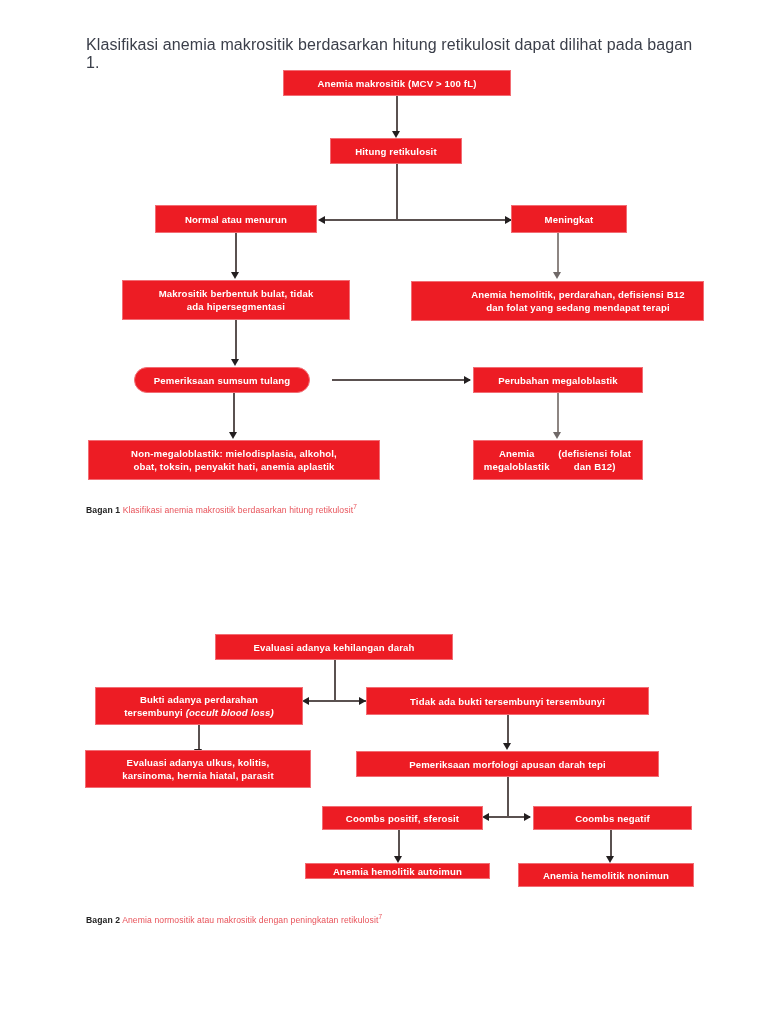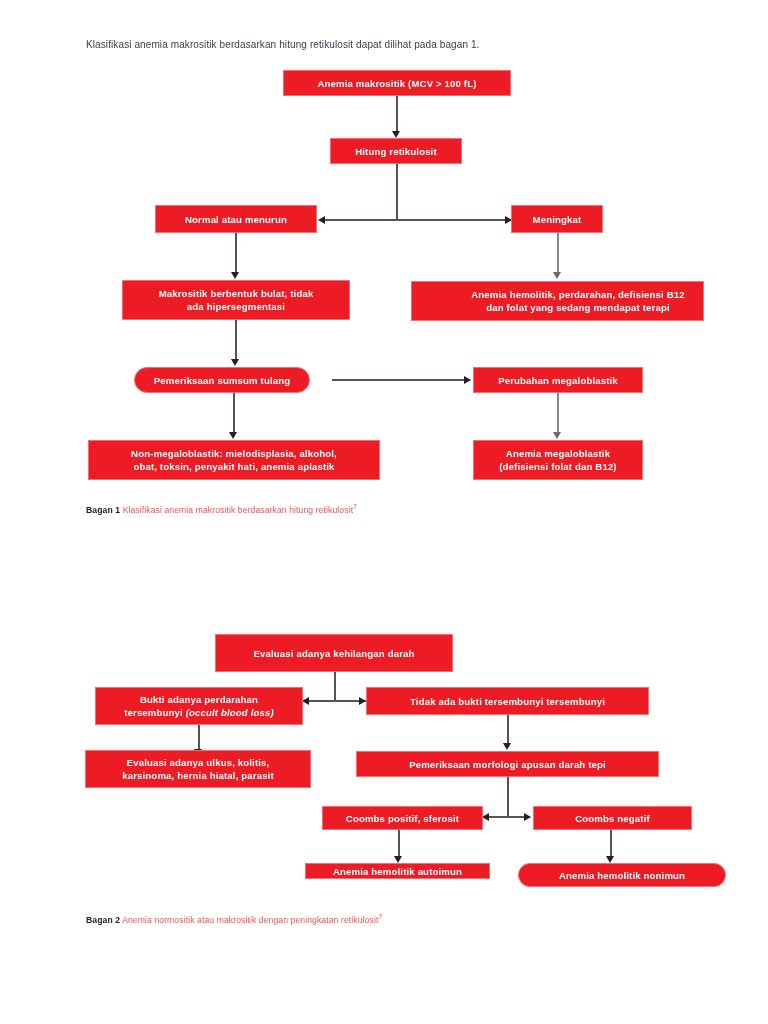--- a/index.html
+++ b/index.html
@@ -17,21 +17,21 @@
   .page {
     position: absolute;
     inset: 0;
     width: 768px;
     height: 1024px;
   }
 
   
   .para {
     position: absolute;
-    font-size: 10px;
+    font-size: 16px;
     line-height: 18px;
     color: #3b3f4a;
     letter-spacing: .1px;
   }
   #intro-1 { left: 86px; top: 36px; width: 620px; }
   #intro-2 { left: 86px; top: 574px; width: 600px; }
 
   
   .caption {
     position: absolute;
@@ -129,21 +129,21 @@
     <div class="box" style="left:330px; top:138px; width:132px; height:26px;">Hitung retikulosit</div>
 
     <div class="vline" style="left:396px; top:164px; height:56px;"></div>
 
     <div class="hline" style="left:322px; top:219px; width:190px;"></div>
     <div class="arrow-left" style="left:318px; top:215.5px;"></div>
     <div class="arrow-right" style="left:505px; top:215.5px;"></div>
 
     <div class="box" style="left:155px; top:205px; width:162px; height:28px;">Normal atau menurun</div>
 
-    <div class="box" style="left:511px; top:205px; width:92px; height:28px;">Meningkat</div>
+    <div class="box" style="left:511px; top:205px; width:116px; height:28px;">Meningkat</div>
 
     <div class="vline" style="left:235px; top:233px; height:42px;"></div>
     <div class="arrow-down" style="left:230.5px; top:272px;"></div>
 
     <div class="box" style="left:122px; top:280px; width:228px; height:40px; flex-direction:column;">
       <span>Makrositik berbentuk bulat, tidak</span>
       <span>ada hipersegmentasi</span>
     </div>
 
     <div class="vline grey" style="left:557px; top:233px; height:42px;"></div>
@@ -168,35 +168,35 @@
     <div class="arrow-down" style="left:228.5px; top:432px;"></div>
 
     <div class="box" style="left:88px; top:440px; width:292px; height:40px; flex-direction:column;">
       <span>Non-megaloblastik: mielodisplasia, alkohol,</span>
       <span>obat, toksin, penyakit hati, anemia aplastik</span>
     </div>
 
     <div class="vline grey" style="left:557px; top:393px; height:42px;"></div>
     <div class="arrow-down grey" style="left:552.5px; top:432px;"></div>
 
-    <div class="box" style="left:473px; top:440px; width:170px; height:40px; flex-direction:column;">
+    <div class="box" style="left:473px; top:440px; width:170px; height:40px; flex-direction:row;">
       <span>Anemia megaloblastik</span>
       <span>(defisiensi folat dan B12)</span>
     </div>
 
     <div class="caption" id="caption-1">
       <span class="cap-label">Bagan 1</span>
       <span class="cap-text">Klasifikasi anemia makrositik berdasarkan hitung retikulosit</span><span class="cap-sup">7</span>
     </div>
   </div>
 
 
   <div>
 
-    <div class="box" style="left:215px; top:634px; width:238px; height:38px;">Evaluasi adanya kehilangan darah</div>
+    <div class="box" style="left:215px; top:634px; width:238px; height:26px;">Evaluasi adanya kehilangan darah</div>
 
     <div class="vline" style="left:334px; top:660px; height:41px;"></div>
     <div class="hline" style="left:306px; top:700px; width:60px;"></div>
     <div class="arrow-left" style="left:302px; top:696.5px;"></div>
     <div class="arrow-right" style="left:359px; top:696.5px;"></div>
 
     <div class="box" style="left:95px; top:687px; width:208px; height:38px; flex-direction:column;">
       <span>Bukti adanya perdarahan</span>
       <span><span>tersembunyi </span><span class="ital">(occult blood loss)</span></span>
     </div>
@@ -226,21 +226,21 @@
     <div class="box" style="left:533px; top:806px; width:159px; height:24px;">Coombs negatif</div>
 
     <div class="vline" style="left:398px; top:830px; height:29px;"></div>
     <div class="arrow-down" style="left:393.5px; top:856px;"></div>
 
     <div class="box" style="left:305px; top:863px; width:185px; height:16px;">Anemia hemolitik autoimun</div>
 
     <div class="vline" style="left:610px; top:830px; height:29px;"></div>
     <div class="arrow-down" style="left:605.5px; top:856px;"></div>
 
-    <div class="box" style="left:518px; top:863px; width:208px; height:24px;border-radius:12px;">Anemia hemolitik nonimun</div>
+    <div class="box" style="left:518px; top:863px; width:176px; height:24px;">Anemia hemolitik nonimun</div>
 
     <div class="caption" id="caption-2">
       <span class="cap-label">Bagan 2</span>
       <span class="cap-text">Anemia normositik atau makrositik dengan peningkatan retikulosit</span><span class="cap-sup">7</span>
     </div>
   </div>
 
 </div>
 
 </body></html>

